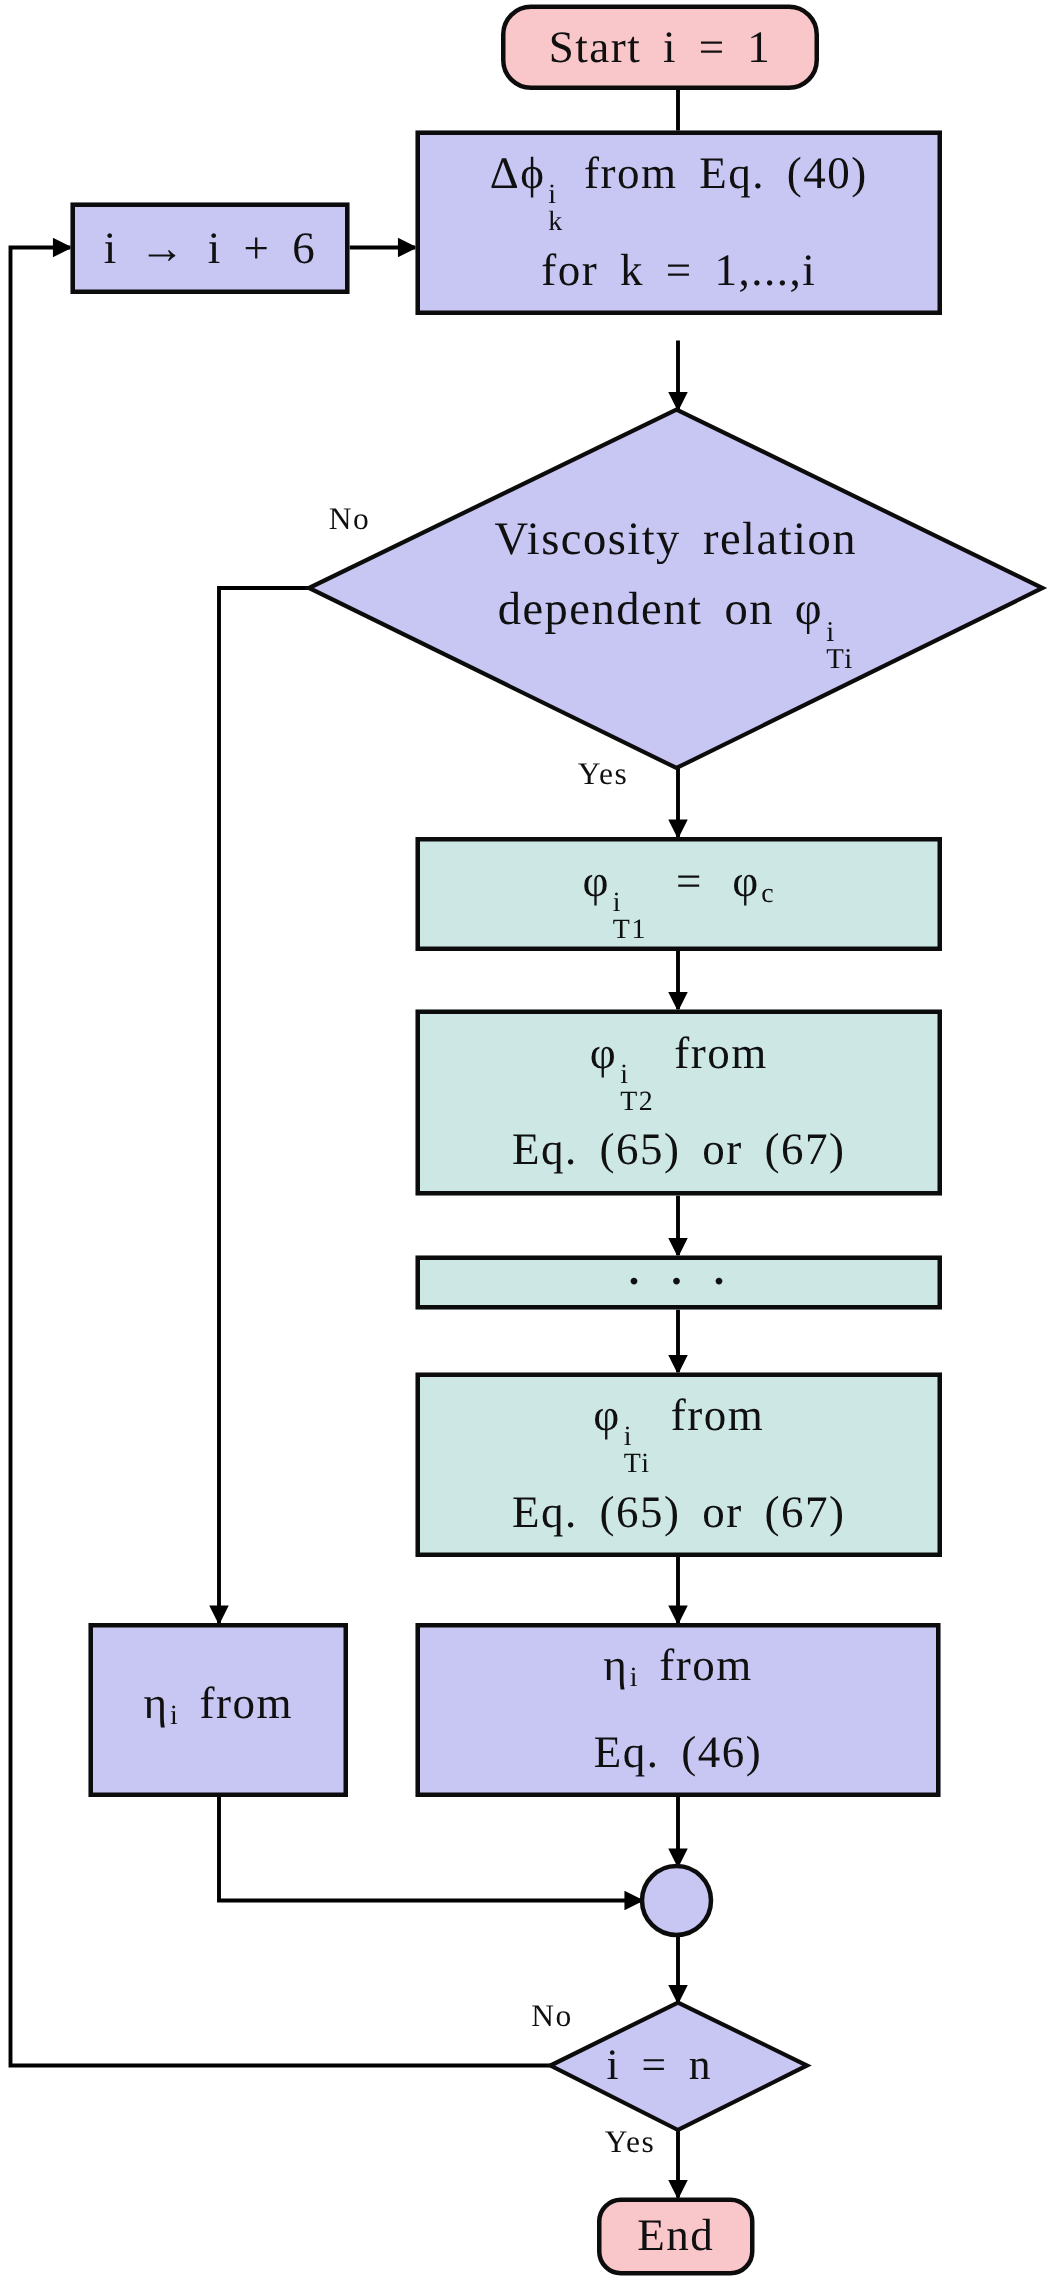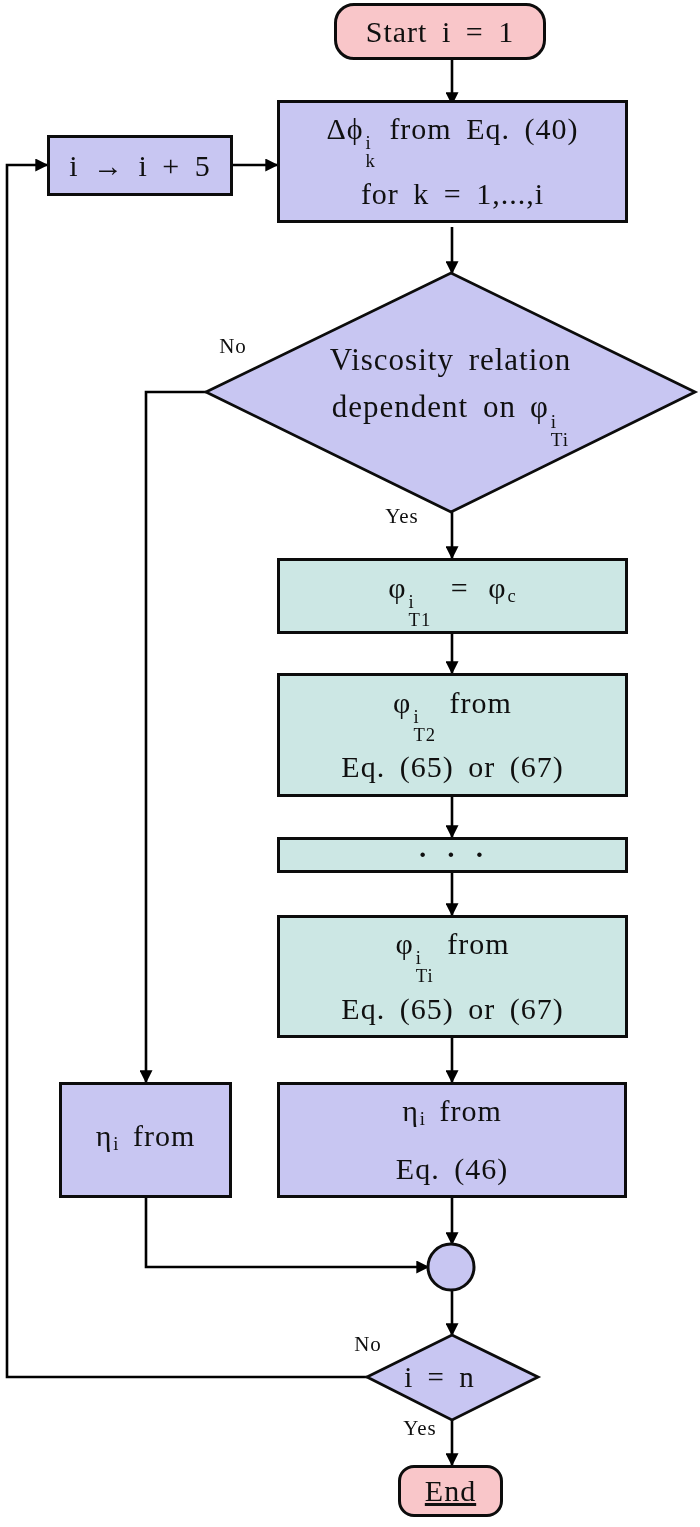--- a/index.html
+++ b/index.html
@@ -60,32 +60,32 @@
 
     <polygon class="diamond" points="206,392 451,273 695,392 451,512"></polygon>
     <polygon class="diamond" points="367,1377 452,1335 538,1377 452,1420"></polygon>
     <circle class="circ" cx="451" cy="1267" r="23"></circle>
   </svg>
 
   <div class="node pill" style="left:334px;top:3px;width:212px;height:57px;">
     <div class="ln">Start i = 1</div>
   </div>
 
-  <div class="node rect-lav" style="left:277px;top:100px;width:351px;height:123px;justify-content:center;">
+  <div class="node rect-lav" style="left:277px;top:87px;width:351px;height:123px;justify-content:center;">
     <div class="ln">
       <span>Δϕ</span><span class="ss">
           <span>i</span>
           <span>k</span>
         </span><span class="rest">from Eq. (40)</span>
     </div>
     <div class="ln">for k = 1,...,i</div>
   </div>
 
   <div class="node rect-lav" style="left:47px;top:135px;width:186px;height:61px;">
-    <div class="ln">i → i + 5</div>
+    <div class="ln">i → i + 6</div>
   </div>
 
   <div class="overlay" style="left:206px;top:273px;width:489px;height:239px;">
     <div class="ln" style="line-height:47px;">Viscosity relation</div>
     <div class="ln" style="line-height:47px;">
       <span>dependent on</span><span class="rest">φ</span><span class="ss">
           <span>i</span>
           <span>Ti</span>
         </span>
     </div>
@@ -132,21 +132,21 @@
 
   <div class="node rect-lav" style="left:277px;top:1082px;width:350px;height:116px;">
     <div class="ln" style="line-height:50px;">
       <span>η</span><span class="sb">i</span><span class="rest">from</span>
     </div>
     <div class="ln" style="line-height:50px;text-align:right;">Eq. (46)</div>
   </div>
 
   <div class="overlay" style="left:354px;top:1335px;width:171px;height:85px;font-size:29px;">i = n</div>
 
-  <div class="node pill-end" style="left:398px;top:1465px;width:105px;height:52px;border:3px solid #0c0c0c;text-decoration:underline;">
+  <div class="node pill-end" style="left:398px;top:1465px;width:105px;height:52px;border:3px solid #0c0c0c;">
     <div class="ln">End</div>
   </div>
 
   <div class="free" style="left:212px;top:346px;">No</div>
   <div class="free" style="left:381px;top:516px;">Yes</div>
   <div class="free" style="left:347px;top:1344px;">No</div>
   <div class="free" style="left:399px;top:1428px;">Yes</div>
 
 </div>
 

